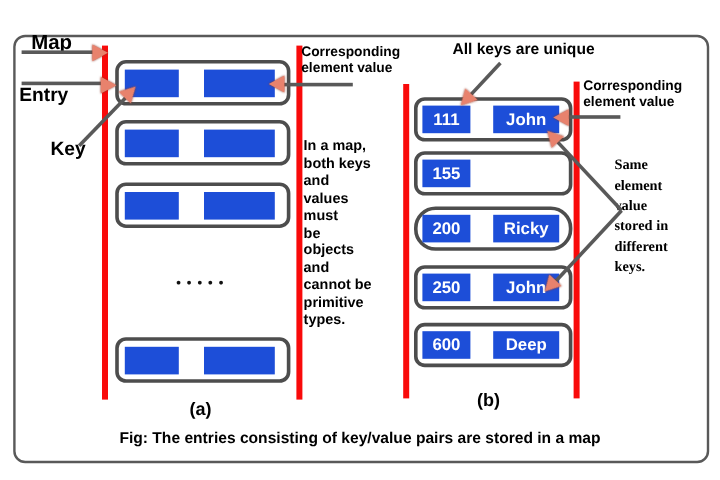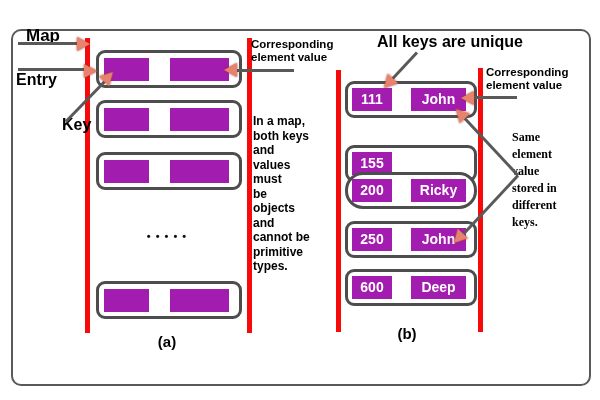--- a/index.html
+++ b/index.html
@@ -14,21 +14,21 @@
   }
   .redline{position:absolute;width:5px;background:#F90A0A;}
   .entry-a{
     position:absolute;left:96px;width:146px;height:38px;background:#fff;
     border:3px solid #4D4D4D;border-radius:9px;box-sizing:border-box;
   }
   .entry-b{
     position:absolute;left:345px;width:132px;height:37px;background:#fff;
     border:3px solid #4D4D4D;border-radius:9px;box-sizing:border-box;
   }
-  .green{position:absolute;background:#a21caf;}
+  .green{position:absolute;background:#1d4ed8;}
   .gkey-a{left:5px;top:5px;width:45px;height:23px;}
   .gval-a{left:71px;top:5px;width:59px;height:23px;}
   .gkey-b{left:4px;top:4px;width:40px;height:23px;}
   .gval-b{left:63px;top:4px;width:55px;height:23px;}
   .gtext{color:#fff;font-size:14px;line-height:23px;text-align:center;}
   .line{position:absolute;height:3px;background:#595959;}
   .diag{transform-origin:0 50%;}
   .ah{
     position:absolute;width:0;height:0;
     border-top:7px solid transparent;border-bottom:7px solid transparent;
@@ -72,21 +72,21 @@
   </div>
 
   <div class="lbl" style="left:26px;top:26px;font-size:17px;">Map</div>
   <div class="line" style="left:18px;top:42px;width:60px;"></div>
   <div class="ah" style="left:77px;top:37px;"></div>
 
   <div class="line" style="left:18px;top:68px;width:67px;"></div>
   <div class="ah" style="left:84px;top:64px;"></div>
   <div class="lbl" style="left:16px;top:71px;font-size:16px;text-align:right;">Entry</div>
 
-  <div class="lbl" style="left:42px;top:116px;font-size:16px;margin-left:20px;">Key</div>
+  <div class="lbl" style="left:42px;top:116px;font-size:16px;">Key</div>
   <div class="line diag" style="left:66px;top:120px;width:63px;transform:rotate(-46deg);"></div>
   <div class="ah" style="left:100px;top:65px;transform:rotate(-46deg);"></div>
 
   <div class="note" style="left:251px;top:38px;width:90px;font-size:11.5px;line-height:13px;">Corresponding
 element value</div>
   <div class="line" style="left:230px;top:69px;width:64px;"></div>
   <div class="ah" style="left:211px;top:63px;transform:rotate(180deg);"></div>
 
   <div class="note" style="left:253px;top:114px;width:86px;line-height:14.5px;">In a map,
 both keys
@@ -102,37 +102,37 @@
 
   <div class="sub" style="left:149px;top:333px;">(a)</div>
 
   <div class="redline" style="left:336px;top:70px;height:262px;"></div>
   <div class="redline" style="left:478px;top:68px;height:264px;"></div>
 
   <div class="entry-b" style="top:81px;">
     <div class="green gkey-b gtext">111</div>
     <div class="green gval-b gtext">John</div>
   </div>
-  <div class="entry-b" style="top:126px;margin-top:19px;">
+  <div class="entry-b" style="top:126px;">
     <div class="green gkey-b gtext">155</div>
   </div>
   <div class="entry-b" style="top:172px;border-radius:18px;">
     <div class="green gkey-b gtext">200</div>
     <div class="green gval-b gtext">Ricky</div>
   </div>
   <div class="entry-b" style="top:221px;">
     <div class="green gkey-b gtext">250</div>
     <div class="green gval-b gtext">John</div>
   </div>
   <div class="entry-b" style="top:269px;">
     <div class="green gkey-b gtext">600</div>
     <div class="green gval-b gtext">Deep</div>
   </div>
 
-  <div class="lbl" style="left:377px;top:33px;font-size:16px;">All keys are unique</div>
+  <div class="lbl" style="left:377px;top:33px;font-size:13px;">All keys are unique</div>
   <div class="line diag" style="left:417px;top:51px;width:44px;transform:rotate(133deg);"></div>
   <div class="ah" style="left:371px;top:81px;transform:rotate(133deg);"></div>
 
   <div class="note" style="left:486px;top:66px;width:90px;font-size:11.5px;line-height:13px;">Corresponding
 element value</div>
   <div class="line" style="left:468px;top:96px;width:49px;"></div>
   <div class="ah" style="left:448px;top:91px;transform:rotate(180deg);"></div>
 
   <div class="note" style="left:512px;top:129px;width:70px;line-height:17px;font-family:Liberation Serif, serif;">Same
 element
@@ -140,14 +140,15 @@
 stored in
 different
 keys.</div>
   <div class="line diag" style="left:518px;top:174px;width:82px;transform:rotate(-133deg);"></div>
   <div class="ah" style="left:443px;top:102px;transform:rotate(-133deg);"></div>
   <div class="line diag" style="left:518px;top:174px;width:84px;transform:rotate(133deg);"></div>
   <div class="ah" style="left:441px;top:236px;transform:rotate(133deg);"></div>
 
   <div class="sub" style="left:389px;top:325px;">(b)</div>
 
+  <div class="caption">Fig: The entries consisting of key/value pairs are stored in a map</div>
 
 </div>
 
 </body></html>

